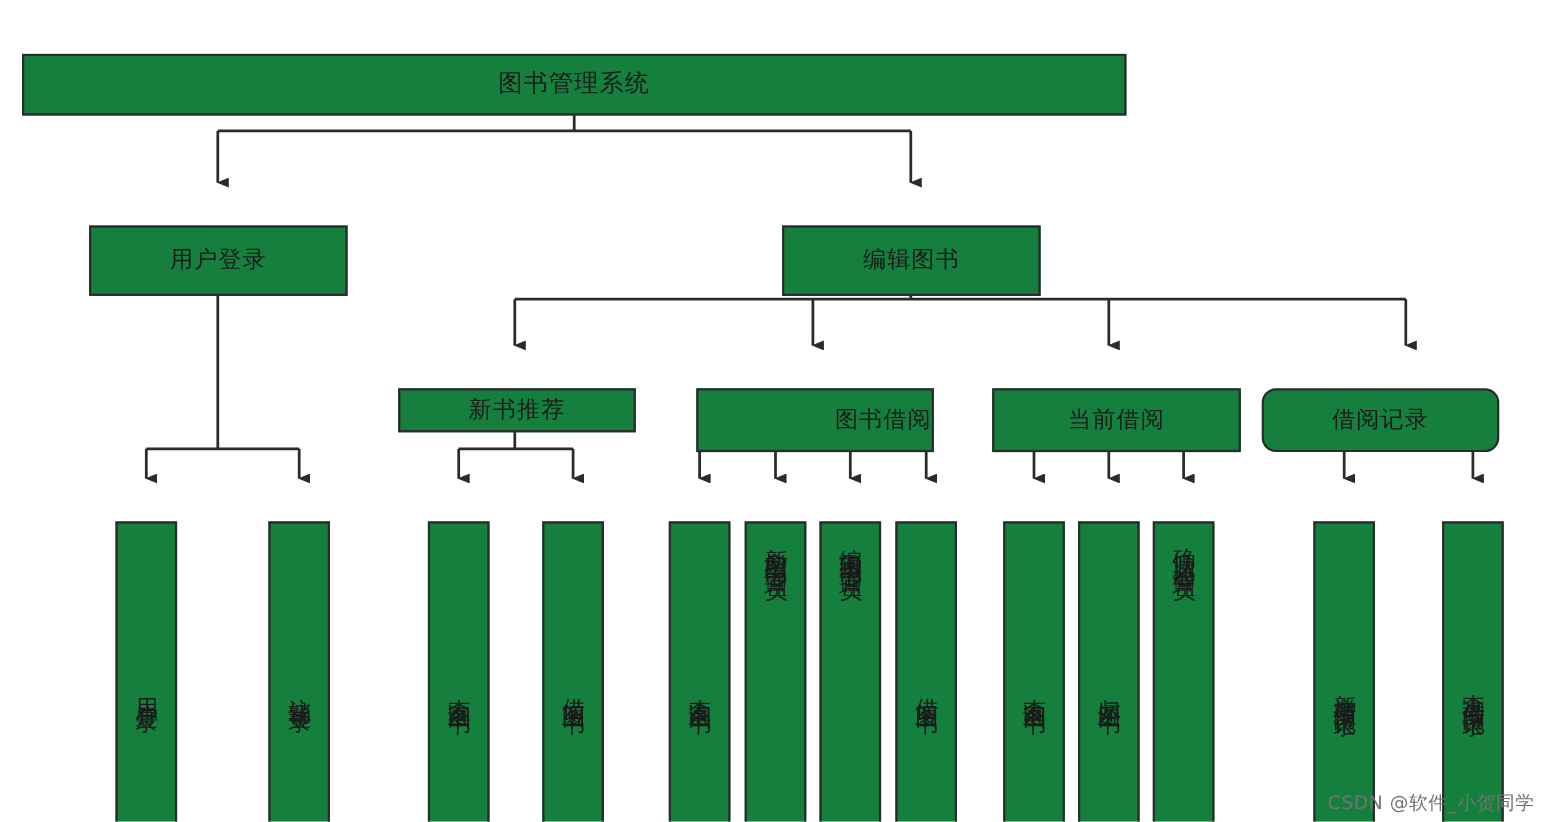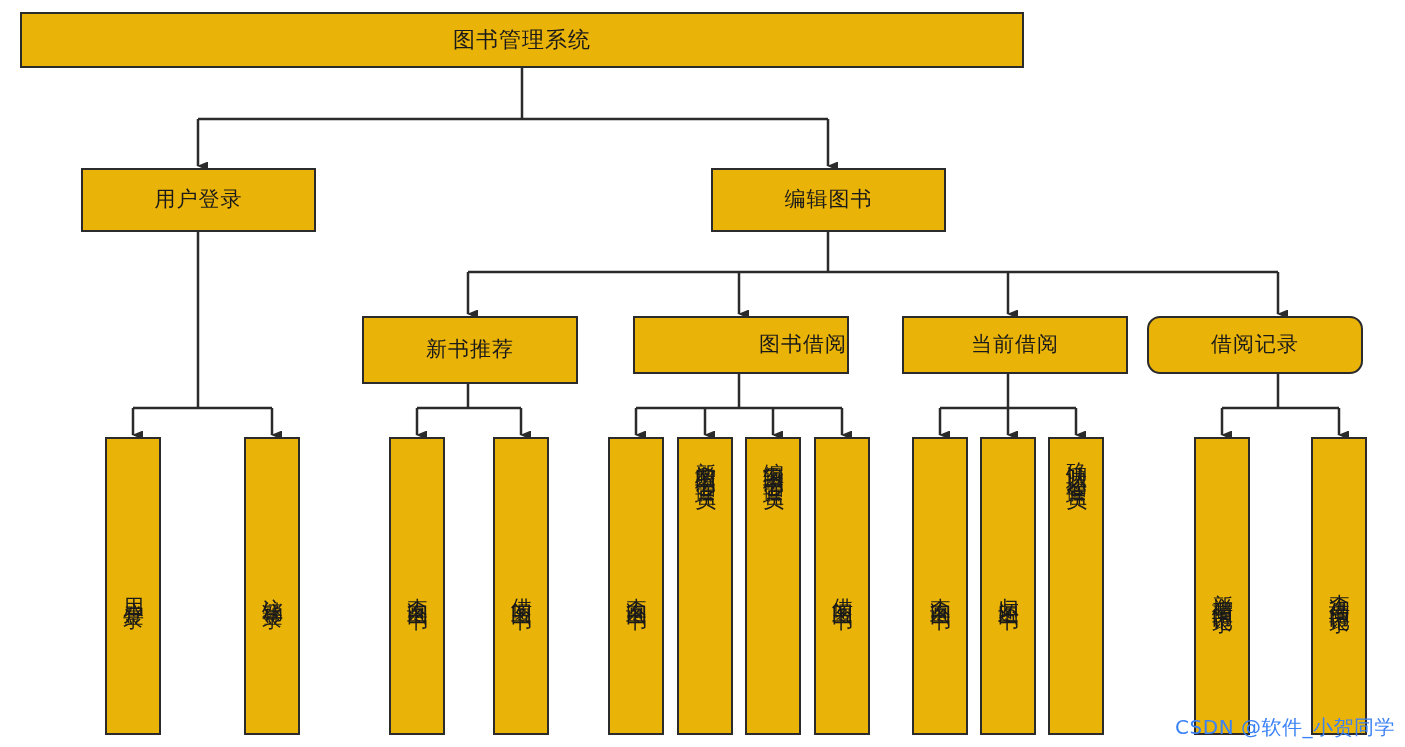--- a/index.html
+++ b/index.html
@@ -14,26 +14,27 @@
   }
   svg#edges{
     position:absolute;
     left:0; top:0;
     width:1405px; height:747px;
     pointer-events:none;
   }
   .node{
     position:absolute;
     box-sizing:border-box;
-    background:#eab308;
+    background:#15803d;
     border:2.5px solid #2b2b2b;
     display:flex;
     align-items:center;
     justify-content:center;
     color:#1a1a1a;
+    margin-top:37px;
   }
   .node.h{
     font-size:21px;
     letter-spacing:1px;
     line-height:1.2;
   }
   .node.root{
     font-size:22px;
   }
   .node.leaf{
@@ -52,22 +53,22 @@
     color:#1a1a1a;
   }
   .vtext.centered{
     margin-top:auto;
     margin-bottom:auto;
   }
   .watermark{
     position:absolute;
     right:10px;
     bottom:6px;
-    font-size:20px;
-    color:#3b82f6;
+    font-size:17px;
+    color:#737373;
     letter-spacing:0.5px;
     white-space:nowrap;
     user-select:none;
   }
 </style>
 </head>
 <body>
 
 <div id="canvas">
 
@@ -131,21 +132,21 @@
   </div>
 
   <div class="node h" style="left:81px; top:168px; width:235px; height:64px;">
     <span>用户登录</span>
   </div>
 
   <div class="node h" style="left:711px; top:168px; width:235px; height:64px;">
     <span>编辑图书</span>
   </div>
 
-  <div class="node h" style="left:362px; top:316px; width:216px; height:68px;">
+  <div class="node h" style="left:362px; top:316px; width:216px; height:40px;">
     <span>新书推荐</span>
   </div>
 
   <div class="node h" style="left:633px; top:316px; width:216px; height:58px;justify-content:flex-end;">
     <span>图书借阅</span>
   </div>
 
   <div class="node h" style="left:902px; top:316px; width:226px; height:58px;">
     <span>当前借阅</span>
   </div>

